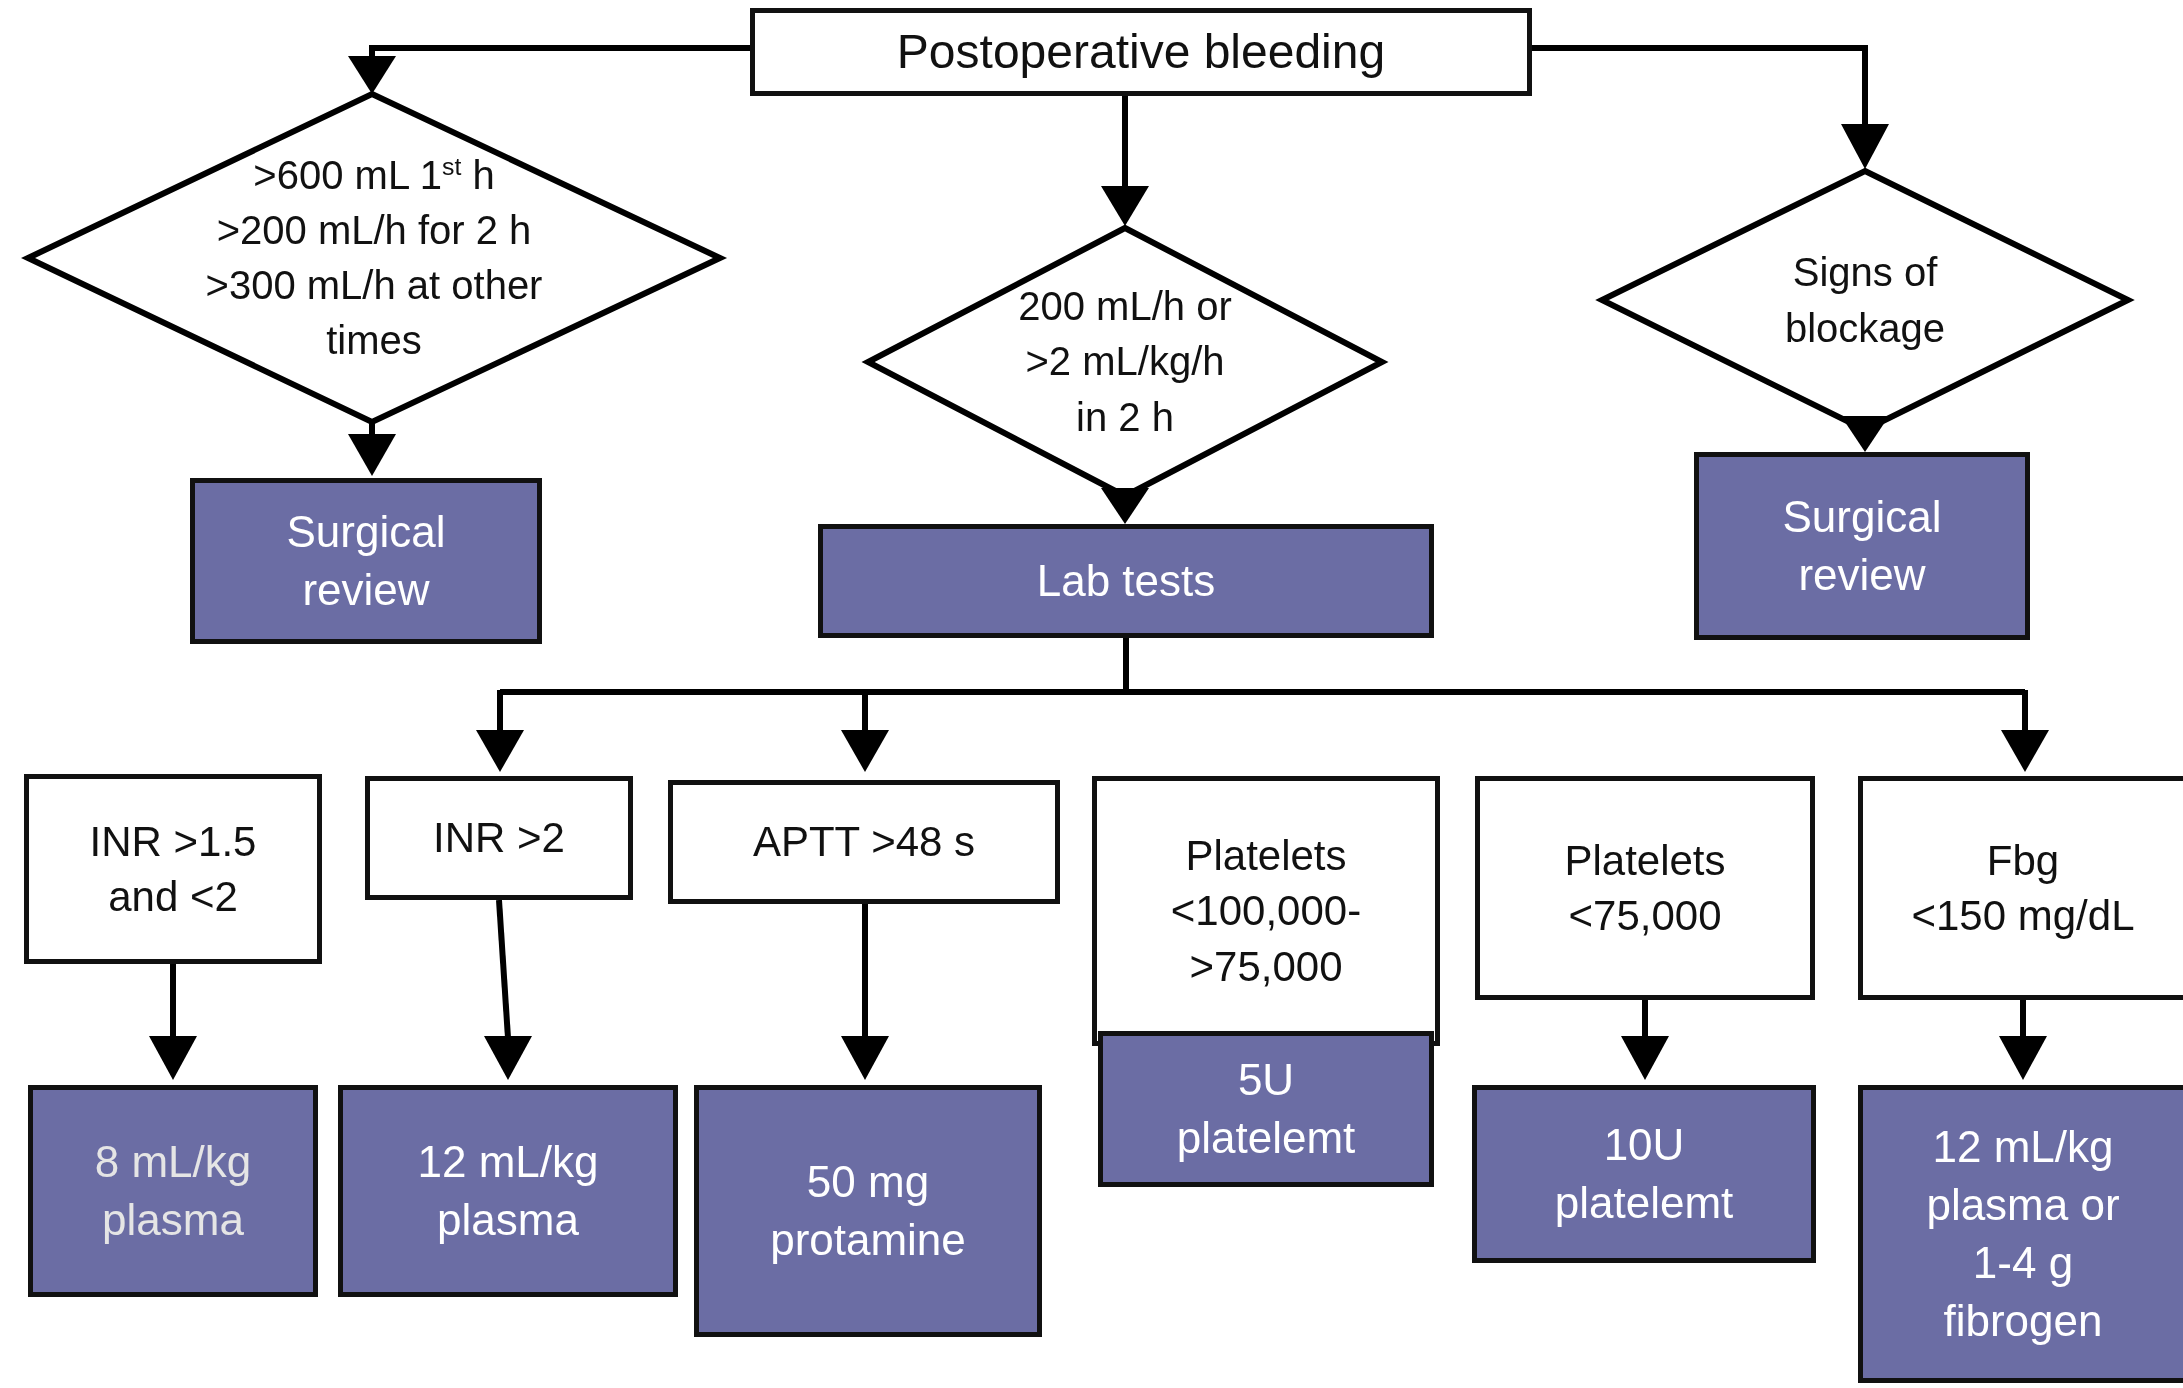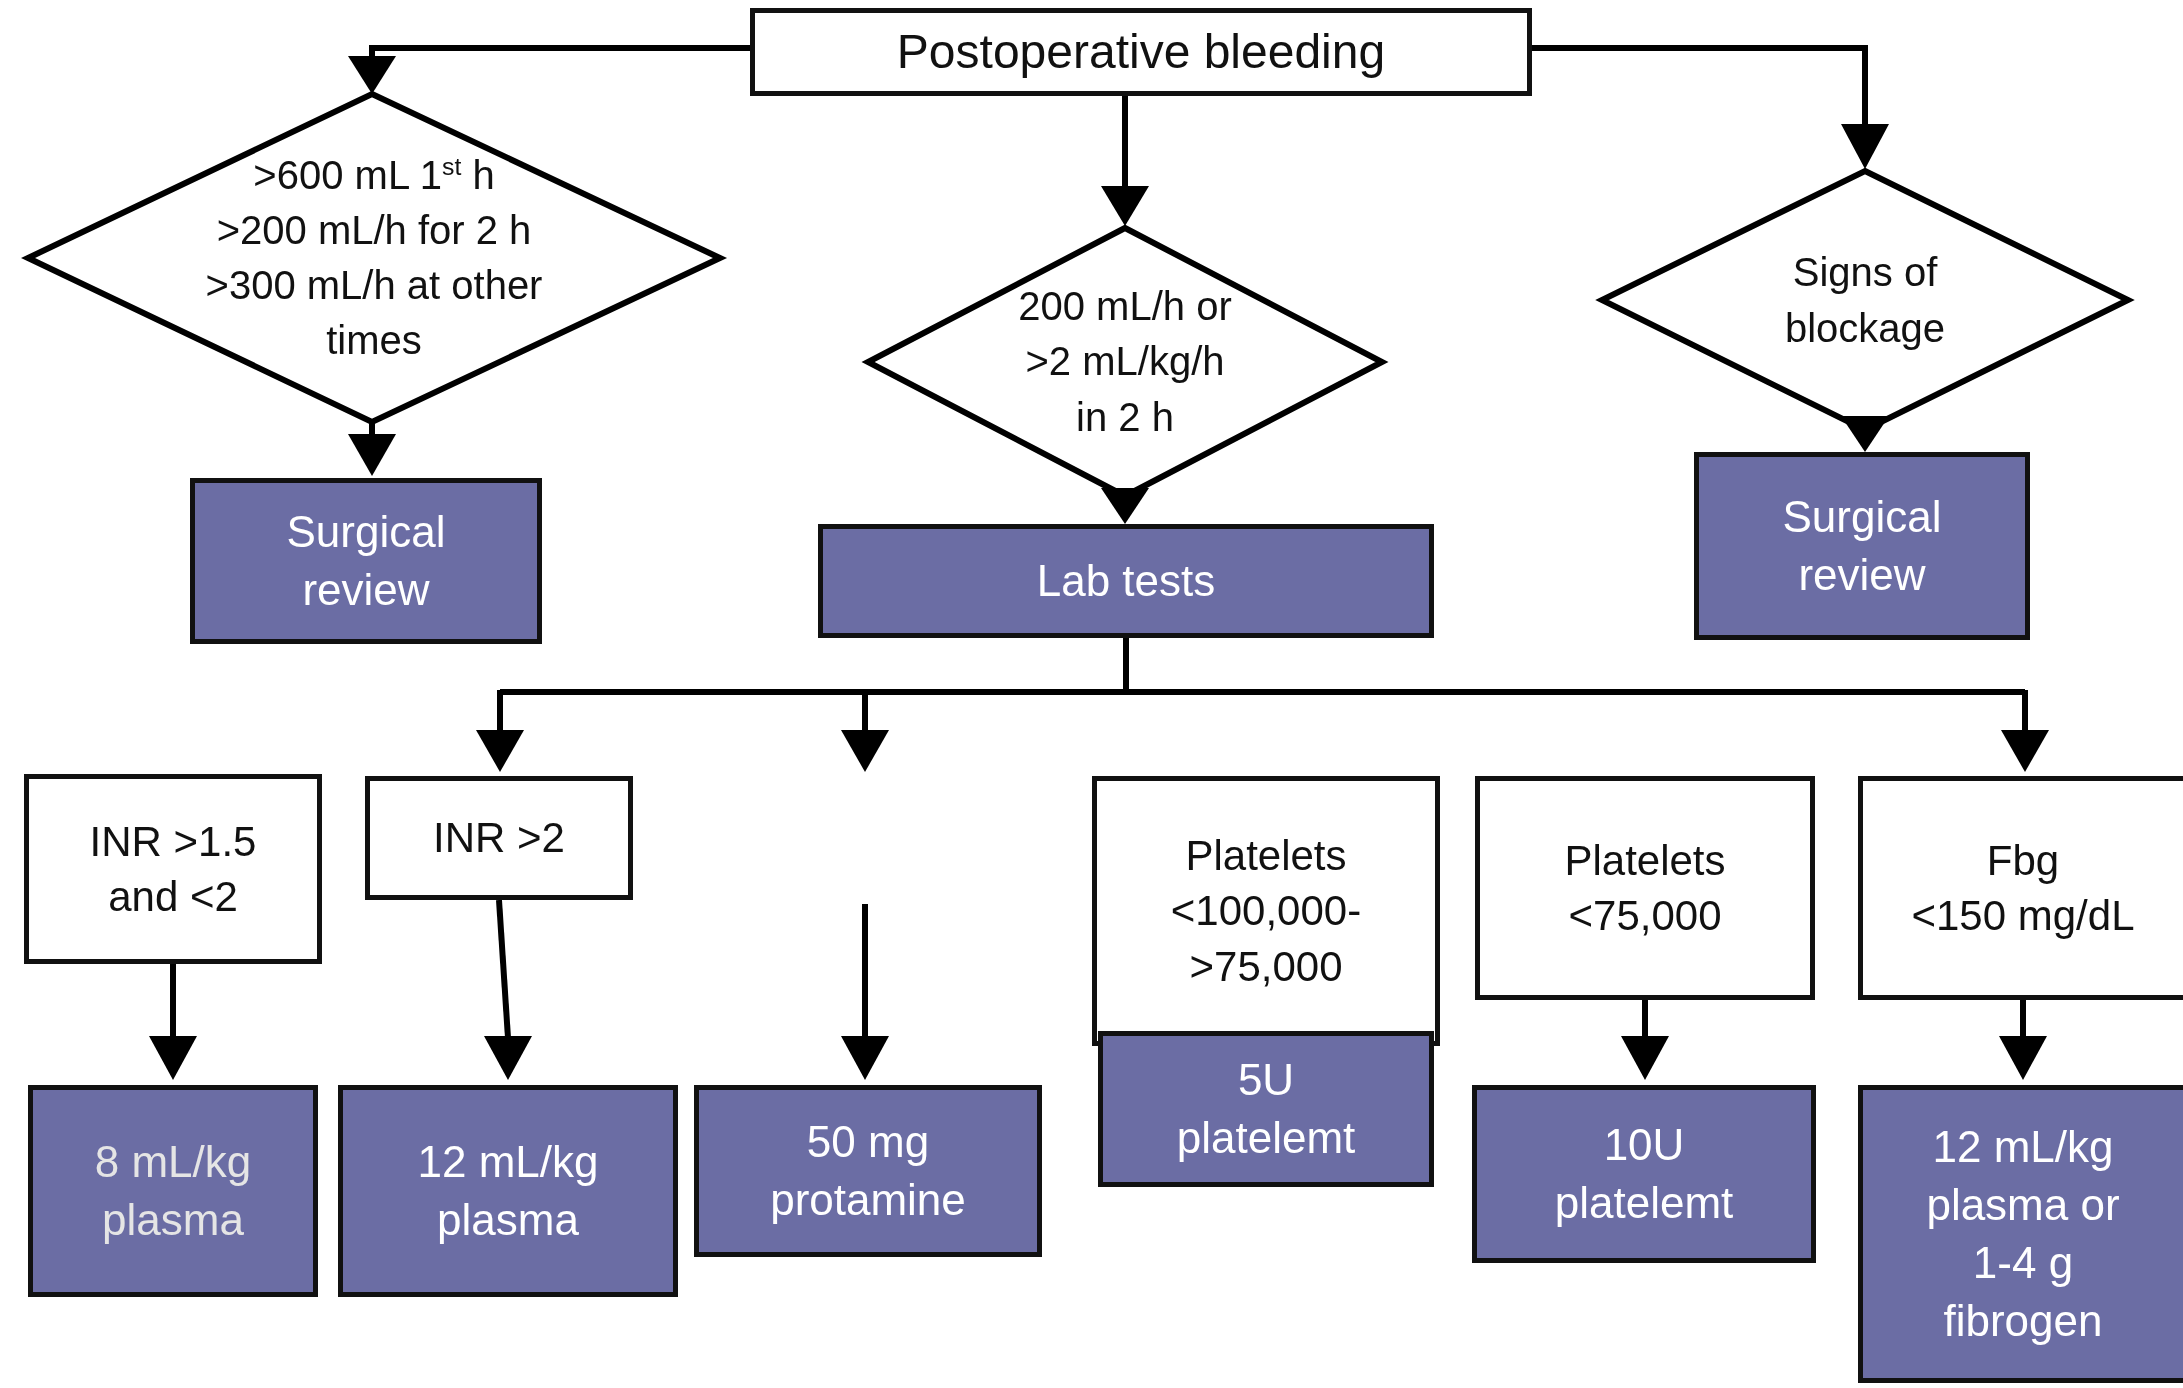--- a/index.html
+++ b/index.html
@@ -108,20 +108,23 @@
 
   <div class="node white-box" style="left:4px;top:774px;width:298px;height:190px;">
     <div>INR &gt;1.5</div>
     <div>and &lt;2</div>
   </div>
 
   <div class="node white-box" style="left:345px;top:776px;width:268px;height:124px;">
     <div>INR &gt;2</div>
   </div>
 
+  <div class="node white-box" style="left:648px;top:780px;width:392px;height:124px;">
+    <div>APTT &gt;48 s</div>
+  </div>
 
   <div class="node white-box" style="left:1072px;top:776px;width:348px;height:270px;">
     <div>Platelets</div>
     <div>&lt;100,000-</div>
     <div>&gt;75,000</div>
   </div>
 
   <div class="node white-box" style="left:1455px;top:776px;width:340px;height:224px;">
     <div>Platelets</div>
     <div>&lt;75,000</div>
@@ -135,21 +138,21 @@
   <div class="node purple-box" style="left: 8px; top: 1085px; width: 290px; height: 212px; background: rgb(107, 109, 164); color: #e5e5e5;">
     <div>8 mL/kg</div>
     <div>plasma</div>
   </div>
 
   <div class="node purple-box" style="left: 318px; top: 1085px; width: 340px; height: 212px; background: rgb(107, 109, 164); color: rgb(255, 255, 255);">
     <div>12 mL/kg</div>
     <div>plasma</div>
   </div>
 
-  <div class="node purple-box" style="left: 674px; top: 1085px; width: 348px; height: 172px; background: rgb(107, 109, 164); color: rgb(255, 255, 255);">
+  <div class="node purple-box" style="left: 674px; top: 1085px; width: 348px; height: 252px; background: rgb(107, 109, 164); color: rgb(255, 255, 255);">
     <div>50 mg</div>
     <div>protamine</div>
   </div>
 
   <div class="node purple-box" style="left: 1078px; top: 1031px; width: 336px; height: 156px; background: rgb(107, 109, 164); color: rgb(255, 255, 255);">
     <div>5U</div>
     <div>platelemt</div>
   </div>
 
   <div class="node purple-box" style="left: 1452px; top: 1085px; width: 344px; height: 178px; background: rgb(107, 109, 164); color: #ffffff;">

